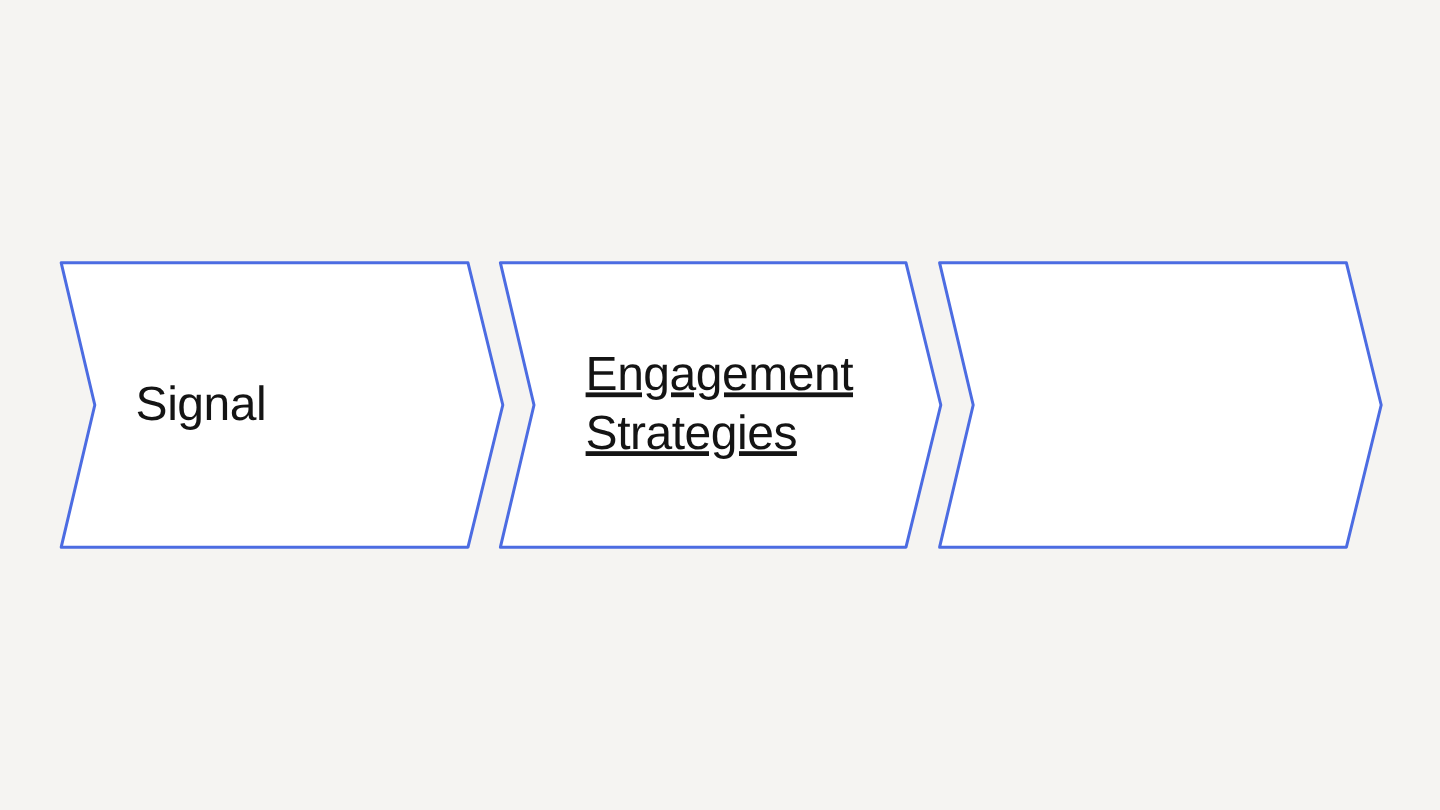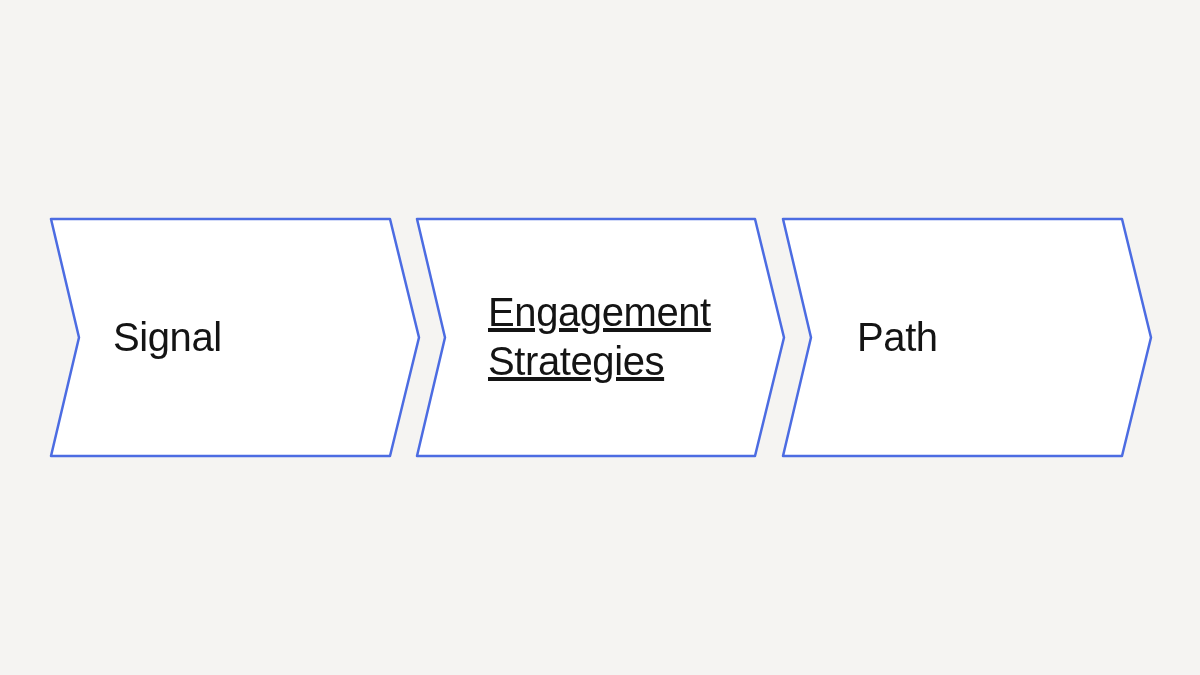--- a/index.html
+++ b/index.html
@@ -52,15 +52,14 @@
   <svg class="flow-svg" viewBox="0 0 1200 675" xmlns="http://www.w3.org/2000/svg">
     <polygon class="chevron" points="51,219 390,219 419,337.5 390,456 51,456 79,337.5"></polygon>
     <polygon class="chevron" points="417,219 755,219 784,337.5 755,456 417,456 445,337.5"></polygon>
     <polygon class="chevron" points="783,219 1122,219 1151,337.5 1122,456 783,456 811,337.5"></polygon>
   </svg>
 
   <div class="step-label step-label-1">Signal</div>
 
   <div class="step-label step-label-2">Engagement Strategies</div>
 
-  <div class="step-label step-label-3">Path</div>
 
 </div>
 
 </body></html>

